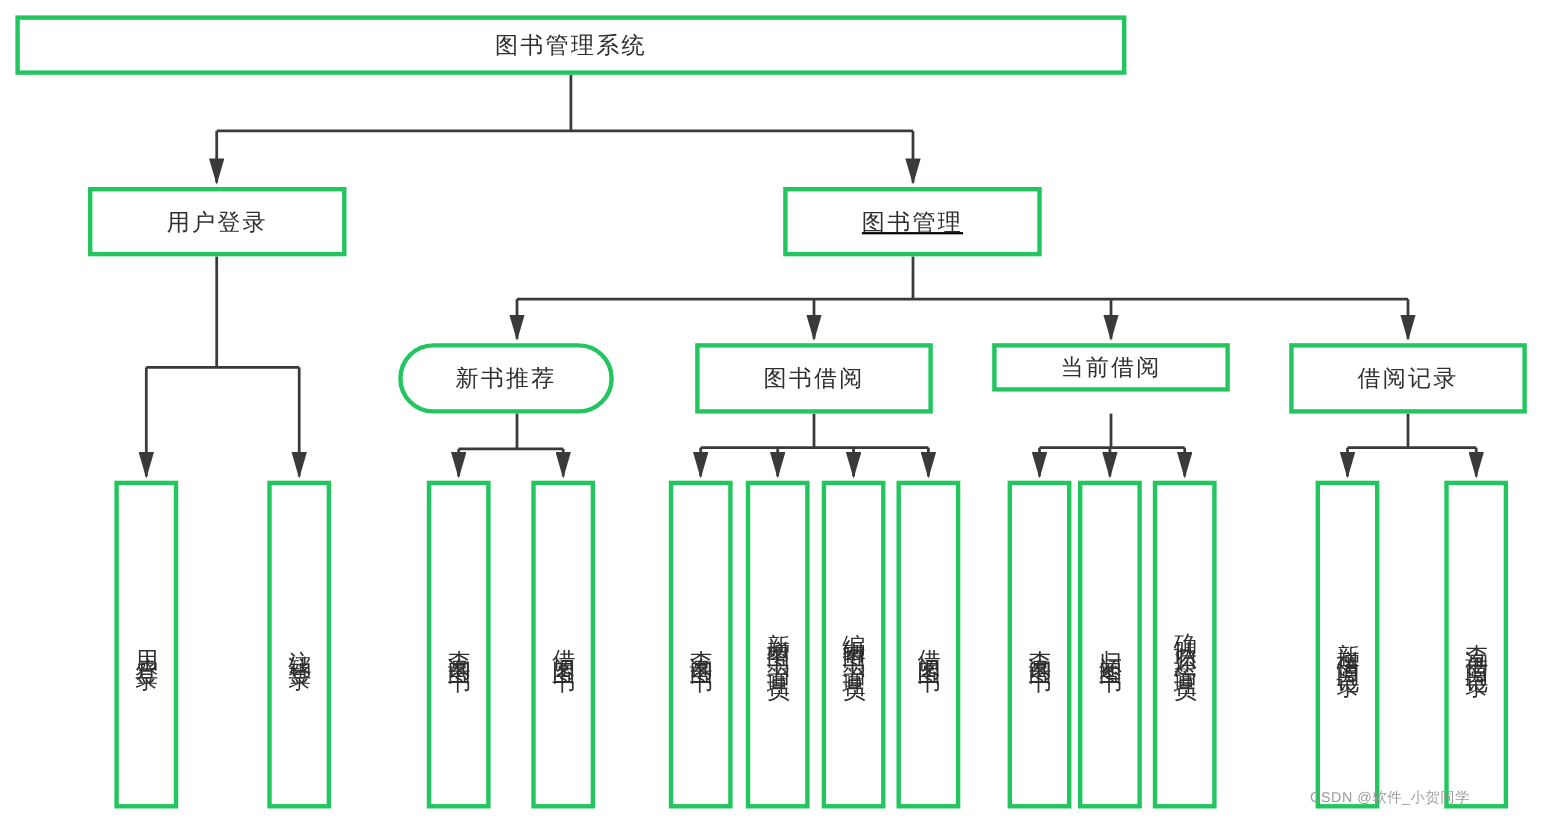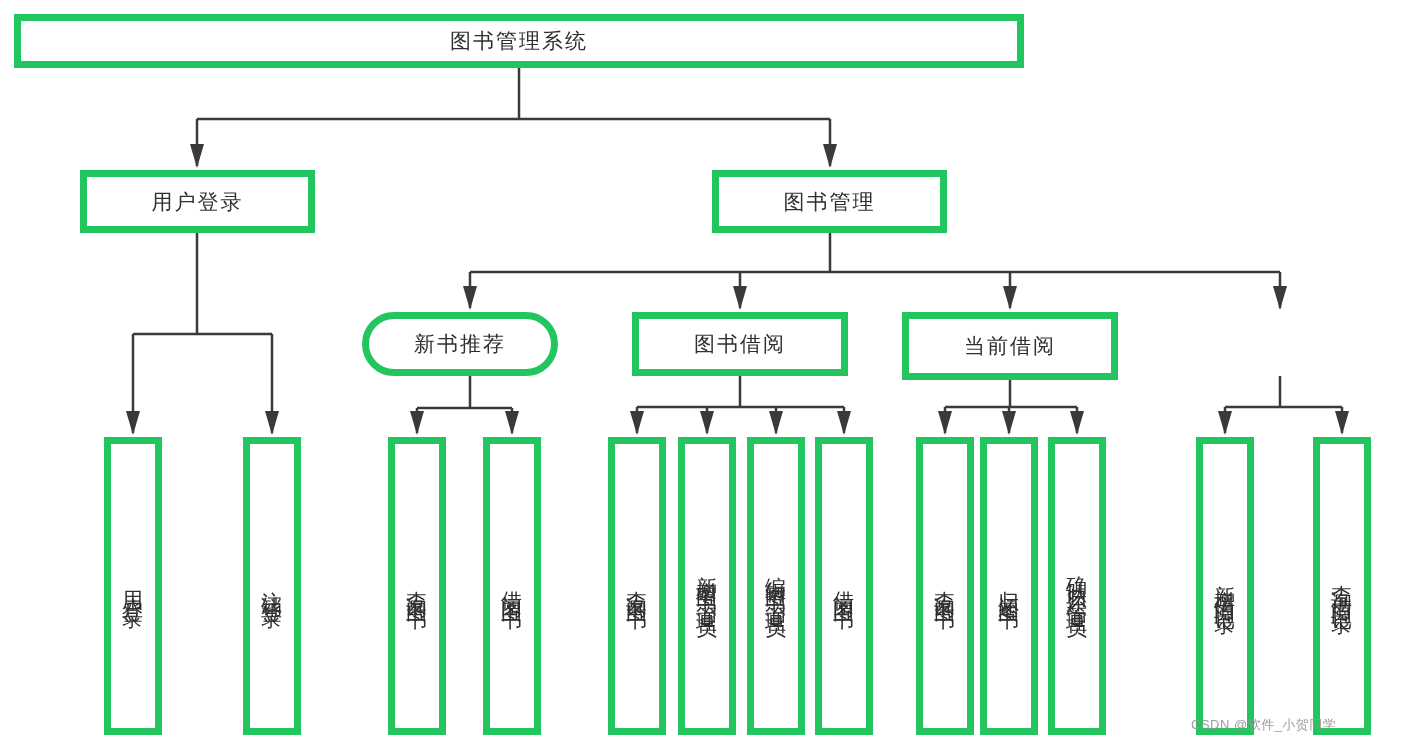--- a/index.html
+++ b/index.html
@@ -13,21 +13,21 @@
   }
   .connectors {
     position: absolute;
     left: 0; top: 0;
     width: 1405px; height: 747px;
     pointer-events: none;
   }
   .box {
     position: absolute;
     box-sizing: border-box;
-    border: 7px solid #22c55e;
+    border: 4px solid #22c55e;
     background: #ffffff;
     display: flex;
     align-items: center;
     justify-content: center;
   }
   .box .lbl {
     color: #2f2f2f;
     font-size: 21px;
     letter-spacing: 2px;
     white-space: nowrap;
@@ -106,32 +106,35 @@
     </g>
   </svg>
 
   <div class="box" style="left:14px; top:14px; width:1010px; height:54px;">
     <span class="lbl">图书管理系统</span>
   </div>
 
   <div class="box" style="left:80px; top:170px; width:235px; height:63px;">
     <span class="lbl">用户登录</span>
   </div>
-  <div class="box" style="left:712px; top:170px; width:235px; height:63px;">
+  <div class="box" style="left:712px; top:170px; width:235px; height:63px;text-decoration:underline;">
     <span class="lbl">图书管理</span>
   </div>
 
   <div class="box" style="left:362px; top:312px; width:196px; height:64px;border-radius:32px;">
     <span class="lbl">新书推荐</span>
   </div>
   <div class="box" style="left:632px; top:312px; width:216px; height:64px;font-family:Liberation Serif, serif;">
     <span class="lbl">图书借阅</span>
   </div>
-  <div class="box" style="left:902px; top:312px; width:216px; height:68px;">
+  <div class="box" style="left:902px; top:312px; width:216px; height:44px;">
     <span class="lbl">当前借阅</span>
+  </div>
+  <div class="box" style="left:1172px; top:312px; width:216px; height:64px;">
+    <span class="lbl">借阅记录</span>
   </div>
 
   <div class="box leaf" style="left:104px; top:437px; width:58px; height:298px;">
     <span class="lbl">用户登录</span>
   </div>
   <div class="box leaf" style="left:243px; top:437px; width:58px; height:298px;">
     <span class="lbl">注销登录</span>
   </div>
 
   <div class="box leaf" style="left:388px; top:437px; width:58px; height:298px;">

